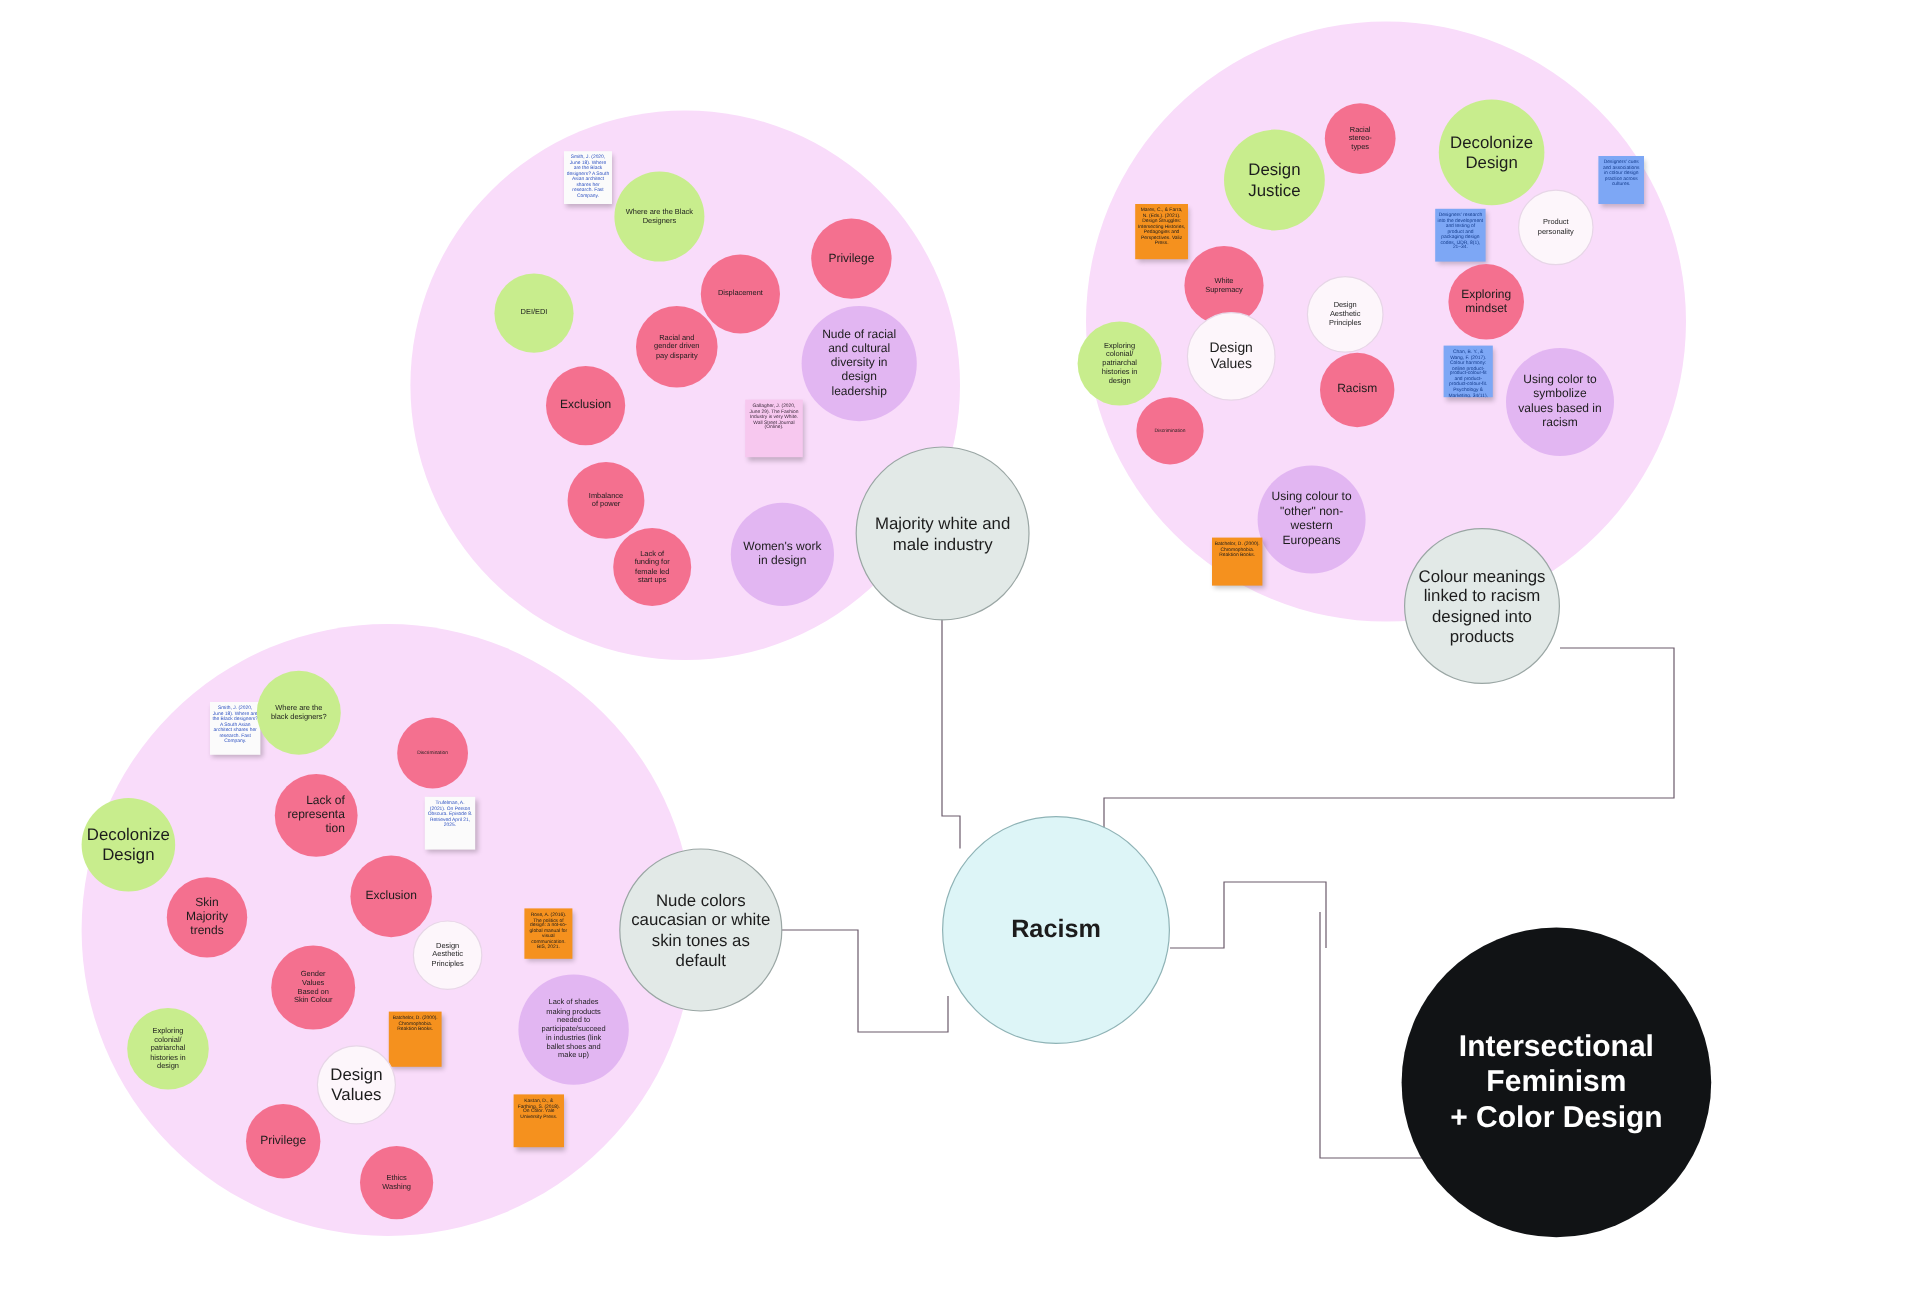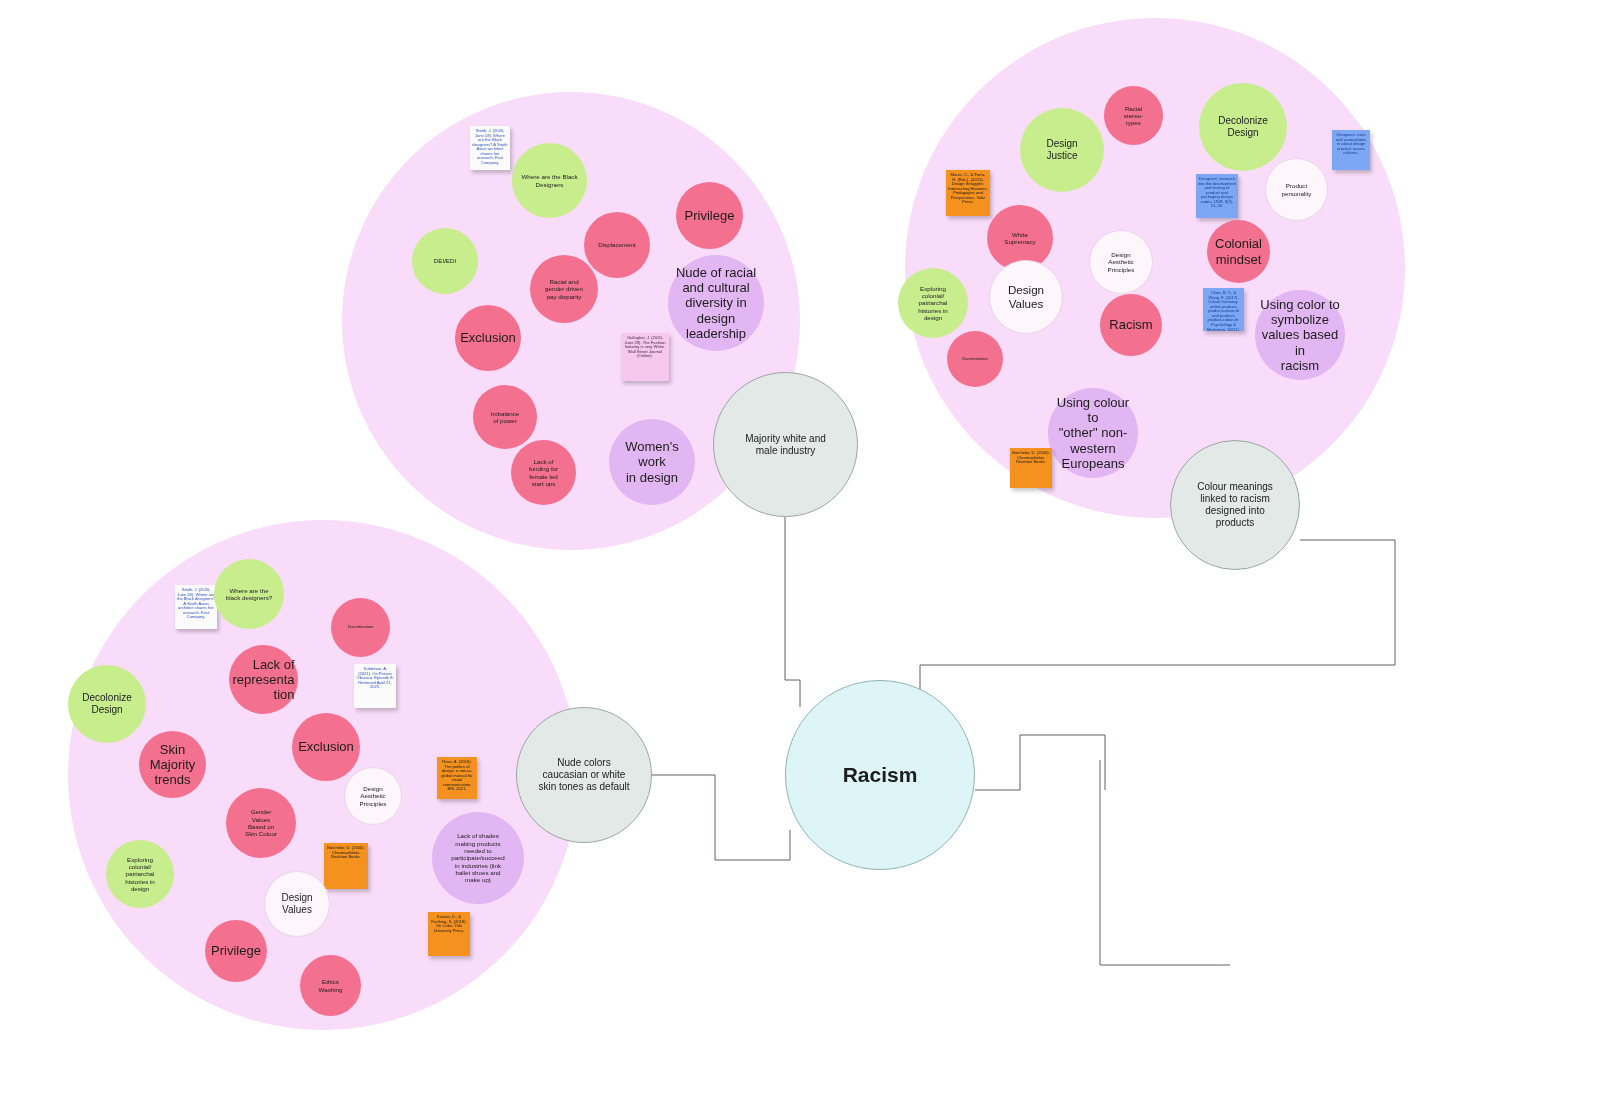--- a/index.html
+++ b/index.html
@@ -22,22 +22,22 @@
   .note{position:absolute;box-sizing:border-box;padding:3px 2px;
         text-align:center;line-height:1.12;color:#1a1a1a;
         box-shadow:2px 3px 4px rgba(0,0,0,.22);overflow:hidden;}
   .note-blue{background:#7da7f5;color:#123a8a;}
   .note-orange{background:#f5911e;}
   .note-white{background:#fbfbfb;color:#2b4fc0;}
   .note-pinkish{background:#f7c8ef;color:#3a2a3a;}
 
   .t-xxs{font-size:4.1px;}
   .t-xs{font-size:6.2px;}
-  .t-s{font-size:13px;}
-  .t-m{font-size:10px;}
+  .t-s{font-size:10px;}
+  .t-m{font-size:14px;}
   .t-l{font-size:11.6px;}
   .t-xxl{font-size:21px;font-weight:bold;}
   .t-huge{font-size:25px;font-weight:bold;}
 </style>
 </head>
 <body>
 
 <div id="canvas">
 
   <svg id="wires" viewBox="0 0 1600 1093" xmlns="http://www.w3.org/2000/svg">
@@ -184,21 +184,21 @@
   <div class="node n-white t-xs" style="left:1265px;top:158px;width:63px;height:63px;white-space:pre-line;">Product
 personality</div>
 
   <div class="node n-pink t-xs" style="left:987px;top:205px;width:66px;height:66px;white-space:pre-line;">White
 Supremacy</div>
 
   <div class="node n-white t-xs" style="left:1089px;top:230px;width:64px;height:64px;white-space:pre-line;">Design
 Aesthetic
 Principles</div>
 
-  <div class="node n-pink t-s" style="left:1207px;top:220px;width:63px;height:63px;white-space:pre-line;">Colonial
+  <div class="node n-pink t-s" style="left:1207px;top:220px;width:63px;height:63px;white-space:pre-line;">Exploring
 mindset</div>
 
   <div class="node n-green t-xs" style="left:898px;top:268px;width:70px;height:70px;white-space:pre-line;">Exploring
 colonial/
 patriarchal
 histories in
 design</div>
 
   <div class="node n-white t-l" style="left:989px;top:260px;width:74px;height:74px;white-space:pre-line;">Design
 Values</div>
@@ -287,14 +287,19 @@
 
   <div class="node n-pink t-xs" style="left:300px;top:955px;width:61px;height:61px;white-space:pre-line;">Ethics
 Washing</div>
 
   <div class="node n-grey t-m" style="left:516px;top:707px;width:136px;height:136px;white-space:pre-line;">Nude colors
 caucasian or white
 skin tones as default</div>
 
   <div class="node n-cyan t-xxl" style="left:785px;top:680px;width:190px;height:190px;">Racism</div>
 
+  <div class="node n-black" style="left:1168px;top:773px;width:258px;height:258px;flex-direction:column;">
+    <span class="t-huge">Intersectional</span>
+    <span class="t-huge">Feminism</span>
+    <span class="t-huge">+ Color Design</span>
+  </div>
 
 </div>
 
 </body></html>

